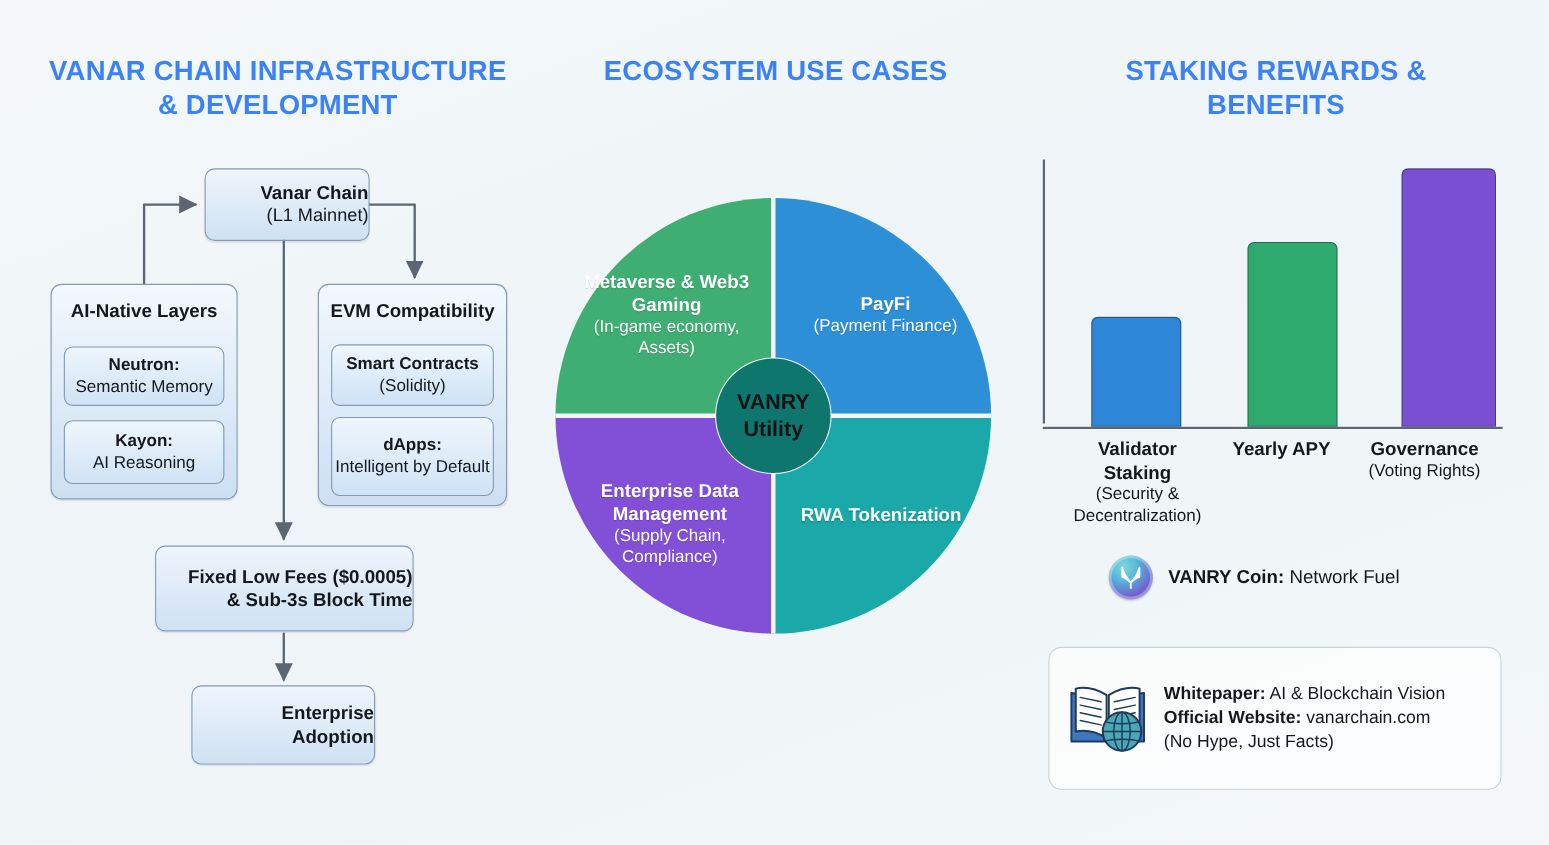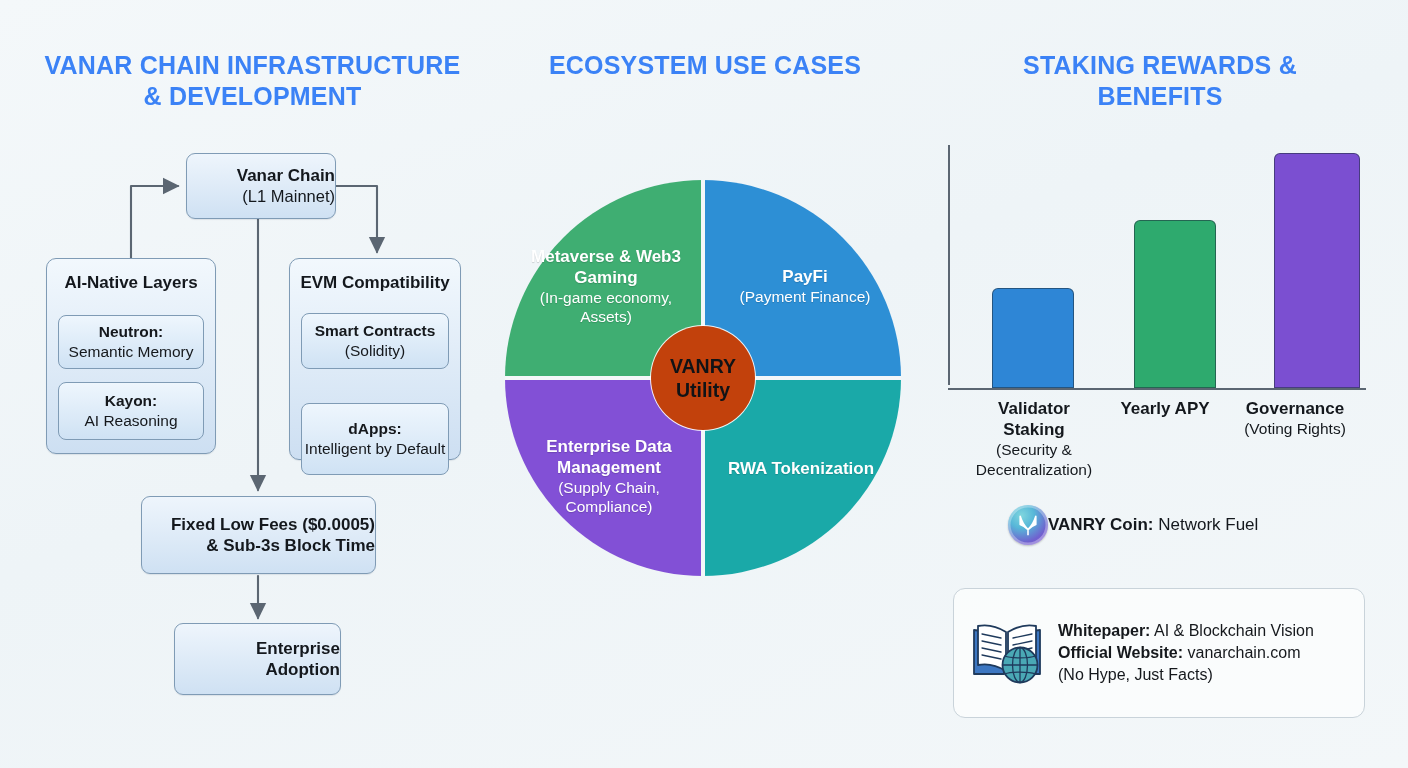--- a/index.html
+++ b/index.html
@@ -128,21 +128,21 @@
     line-height: 19px;
     display: block;
   }
   .donut-hub {
     position: absolute;
     left: 148px;
     top: 148px;
     width: 104px;
     height: 104px;
     border-radius: 50%;
-    background: #c2410c;
+    background: #0f766e;
     display: flex;
     flex-direction: column;
     align-items: center;
     justify-content: center;
     text-align: center;
     font-size: 19.5px;
     font-weight: bold;
     line-height: 24px;
     color: #111316;
     box-shadow: 0 0 0 1px rgba(255,255,255,0.9);
@@ -193,20 +193,21 @@
     line-height: 20px;
   }
 
   
   .coin-row {
     position: absolute;
     left: 1008px;
     top: 505px;
     display: flex;
     align-items: center;
+    gap: 14px;
     text-align: center;
   }
   .coin-icon {
     width: 40px; height: 40px;
     border-radius: 50%;
     background: radial-gradient(circle at 34% 26%, #7fd6de 0%, #57b7d8 32%, #6f62cf 68%, #8b4fd0 100%);
     box-shadow: inset 0 0 0 2.5px rgba(255,255,255,0.32), 0 1px 2px rgba(0,0,0,0.22);
     position: relative;
   }
   .coin-text {
@@ -284,21 +285,21 @@
     <span class="sub">AI Reasoning</span>
   </div>
 
   <div class="group-box" style="left:289px; top:258px; width:172px; height:202px;">
     <div class="grp-title">EVM Compatibility</div>
   </div>
   <div class="inner-box" style="left:301px; top:313px; width:148px; height:56px;">
     <span class="ttl">Smart Contracts</span>
     <span class="sub">(Solidity)</span>
   </div>
-  <div class="inner-box" style="left:301px; top:379px; width:148px; height:72px;margin-top:24px;">
+  <div class="inner-box" style="left:301px; top:379px; width:148px; height:72px;">
     <span class="ttl">dApps:</span>
     <span class="sub">Intelligent by Default</span>
   </div>
 
   <div class="flow-box" style="left:141px; top:496px; width:235px; height:78px;">
     <span class="ttl">Fixed Low Fees ($0.0005)</span>
     <span class="ttl">&amp; Sub-3s Block Time</span>
   </div>
 
   <div class="flow-box" style="left:174px; top:623px; width:167px; height:72px;">

